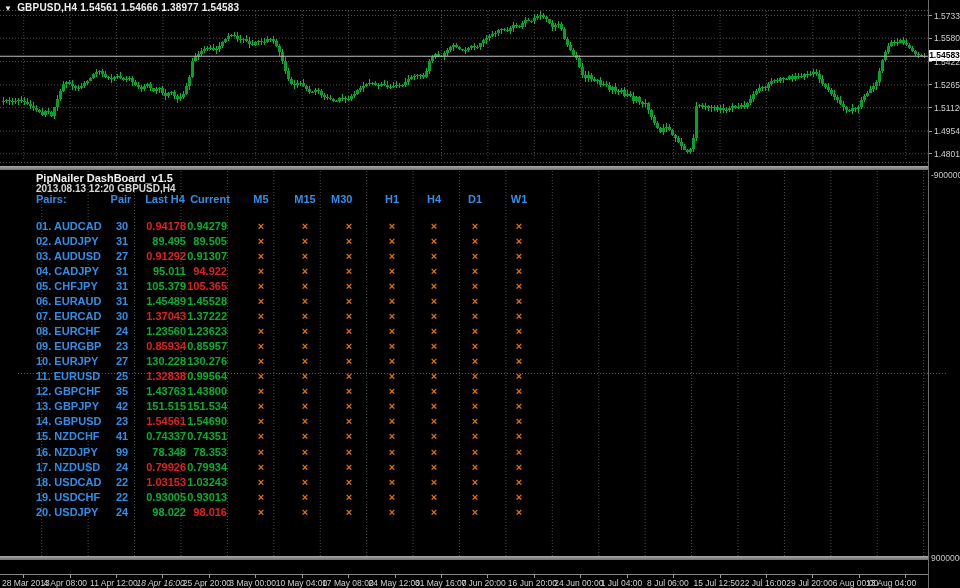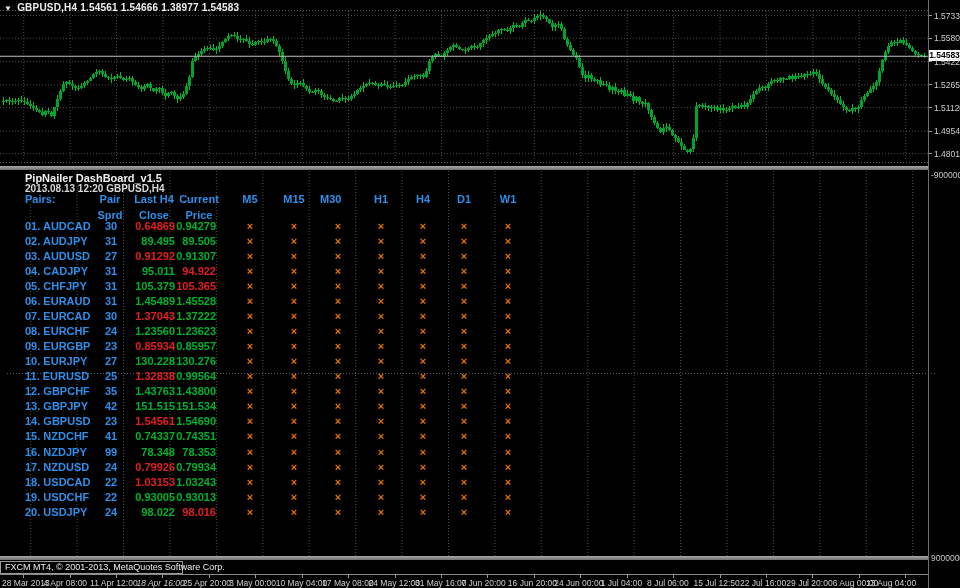--- a/index.html
+++ b/index.html
@@ -18,21 +18,21 @@
   .axis-border{left:928px;top:0;width:1px;height:588px;background:#6e6e6e;}
   .ytick{position:absolute;left:5px;color:#cfcfcf;font-size:8.5px;white-space:nowrap;}
   .ytickmark{position:absolute;left:0;width:3px;height:1px;background:#9a9a9a;}
   .cur-tag{
     position:absolute;left:0;width:31px;height:11px;background:#ffffff;color:#000;
     font-size:8.5px;font-weight:bold;line-height:11px;text-align:center;
   }
   .sep{left:0;width:928px;height:4px;background:linear-gradient(#a8a8a8,#6f6f6f);}
   .sep1{top:166px;}
   .sep2{top:556px;height:4px;}
-  .subwindow{left:7px;top:171px;width:928px;height:405px;overflow:hidden;}
+  .subwindow{left:18px;top:171px;width:928px;height:405px;overflow:hidden;}
   .subwindow>*{position:absolute;}
   .ind-title{left:18px;top:1px;color:#f0f0f0;font-size:11px;font-weight:bold;white-space:nowrap;}
   .ind-subtitle{left:18px;top:12px;color:#d8d8d8;font-size:10px;font-weight:bold;white-space:nowrap;}
   .hdr,.cell{font-size:11px;font-weight:bold;white-space:nowrap;}
   .hdr{color:#2f8fe8;}
   .dash-row{left:0;width:928px;height:14px;}
   .dash-row span{position:absolute;font-size:11px;font-weight:bold;white-space:nowrap;line-height:14px;}
   .c-name{left:18px;color:#2f8fe8;}
   .c-sprd{left:98px;color:#2f8fe8;}
   .c-last{left:108px;width:60px;text-align:right;}
@@ -761,30 +761,25 @@
         <div class="hdr" style="left: 125px; width: 44px; text-align: center;">Last H4</div>
         <div class="hdr" style="left: 170px; width: 44px; text-align: center;">Current</div>
         <div class="hdr" style="left: 225px; width: 36px; text-align: center;">M5</div>
         <div class="hdr" style="left: 269px; width: 36px; text-align: center;">M15</div>
         <div class="hdr" style="left: 313px; width: 36px; text-align: left;">M30</div>
         <div class="hdr" style="left: 356px; width: 36px; text-align: center;">H1</div>
         <div class="hdr" style="left: 398px; width: 36px; text-align: center;">H4</div>
         <div class="hdr" style="left: 439px; width: 36px; text-align: center;">D1</div>
         <div class="hdr" style="left: 483px; width: 36px; text-align: center;">W1</div>
       </div>
-    <div id="hdrRow2" style="left:0;top:38px;width:928px;height:13px;">
-        <div class="hdr" style="left: 85px; width: 36px; text-align: center;">Sprd</div>
-        <div class="hdr" style="left: 125px; width: 44px; text-align: center;">Close</div>
-        <div class="hdr" style="left: 170px; width: 44px; text-align: center;">Price</div>
-      </div>
     <div id="rows" style="left:0;top:0;width:928px;height:385px;">
         <div class="dash-row" style="top: 47.5px;">
           <span class="c-name">01. AUDCAD</span>
           <span class="c-sprd">30</span>
-          <span class="c-last down">0.64869</span>
+          <span class="c-last down">0.94178</span>
           <span class="c-curr up">0.94279</span>
           <span class="mark" style="left: 236px;">×</span>
           <span class="mark" style="left: 280px;">×</span>
           <span class="mark" style="left: 324px;">×</span>
           <span class="mark" style="left: 367px;">×</span>
           <span class="mark" style="left: 409px;">×</span>
           <span class="mark" style="left: 450px;">×</span>
           <span class="mark" style="left: 494px;">×</span>
         </div>
         <div class="dash-row" style="top: 62.57px;">
@@ -1035,23 +1030,20 @@
           <span class="mark" style="left: 494px;">×</span>
         </div>
       </div>
   </div>
 
   <div class="scale-label" style="top:170px;">-9000000</div>
   <div class="scale-label" style="top:553px;">90000000</div>
 
   <div class="sep sep2"></div>
 
-  <div class="status-bar">
-    <span style="position:static;">FXCM MT4, © 2001-2013, MetaQuotes Software Corp.</span>
-  </div>
 
   <div class="time-axis" id="timeAxis">
       <div class="xtickmark" style="left: 23.2px;"></div>
       <div class="xtick-label" style="left: 2px;">28 Mar 2013</div>
       <div class="xtickmark" style="left: 69.62px;"></div>
       <div class="xtick-label" style="left: 43.62px;">4 Apr 08:00</div>
       <div class="xtickmark" style="left: 116.04px;"></div>
       <div class="xtick-label" style="left: 90.04px;">11 Apr 12:00</div>
       <div class="xtickmark" style="left: 162.46px;"></div>
       <div class="xtick-label" style="left: 136.46px; font-style: italic;">18 Apr 16:00</div>

